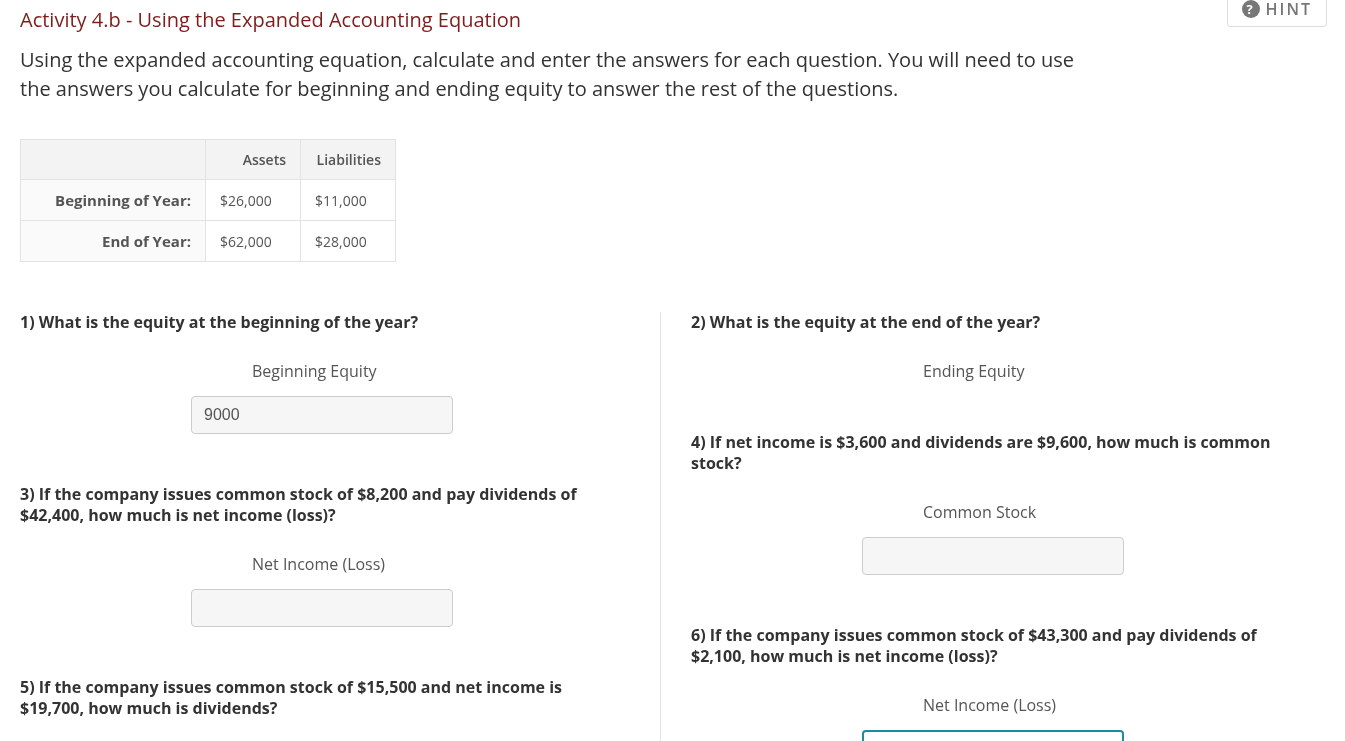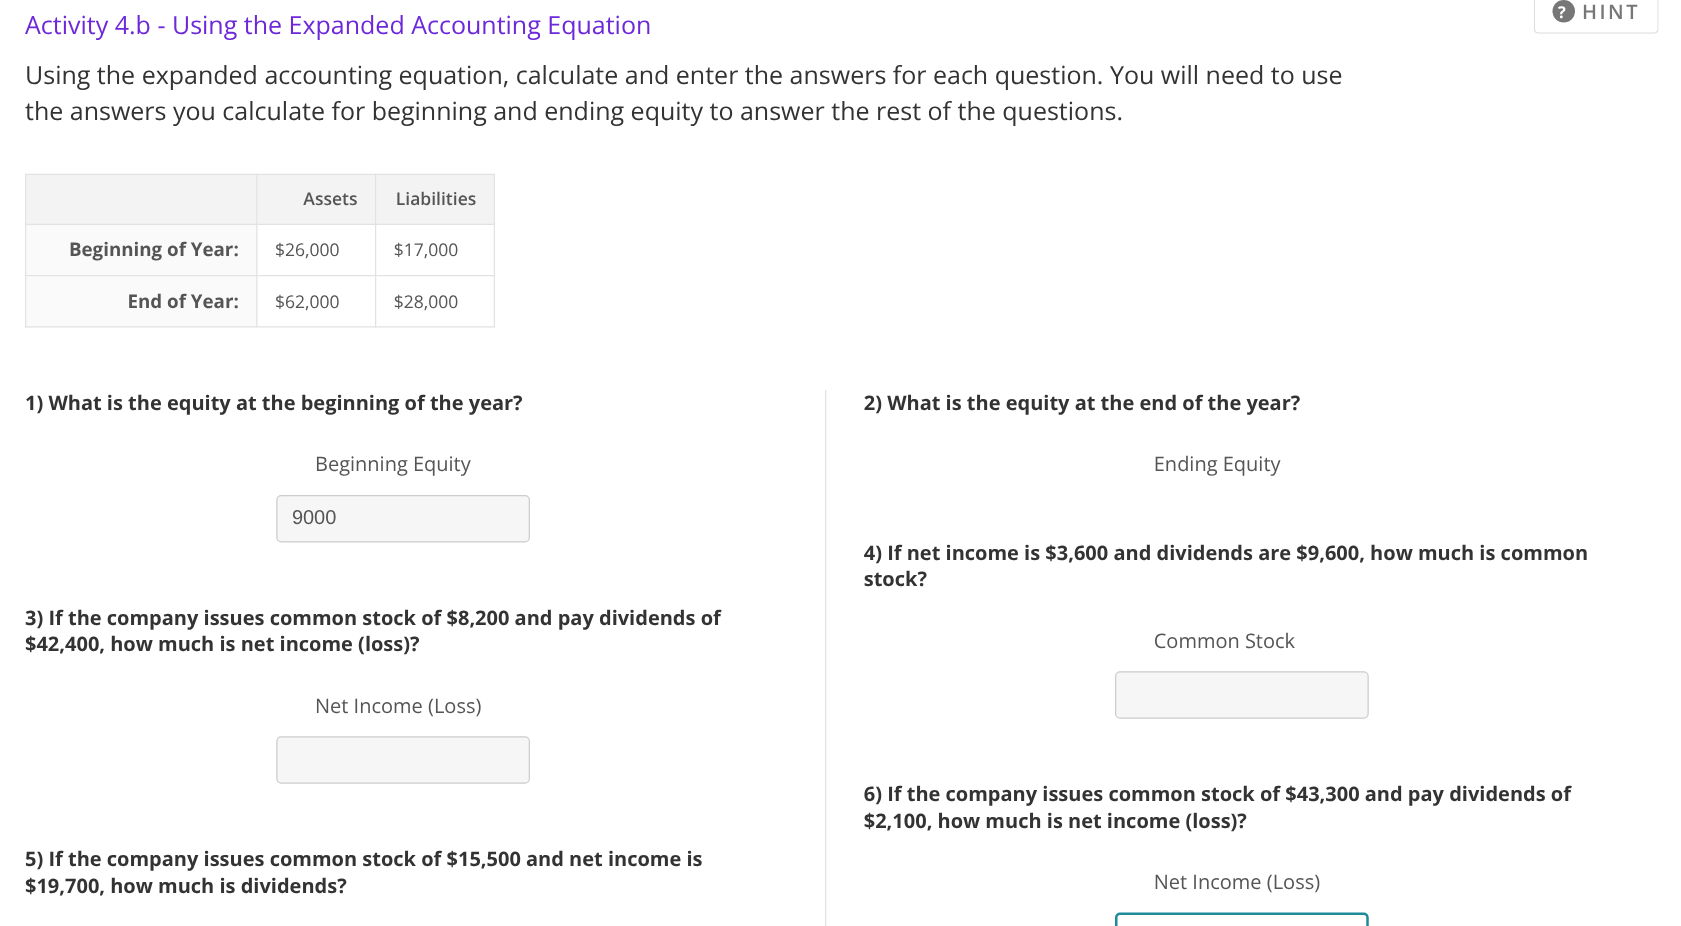--- a/index.html
+++ b/index.html
@@ -40,21 +40,21 @@
     border-radius: 50%;
     background: #777;
     color: #fff;
     display: inline-flex;
     align-items: center;
     justify-content: center;
     font-size: 13px;
     font-weight: 700;
   }
   .activity-title {
-    color: #6d28d9;
+    color: #7f1d1d;
     font-size: 20px;
     font-weight: 400;
     margin-top: 6px;
     margin-bottom: 12px;
   }
   .instructions {
     font-size: 20px;
     color: #333;
     line-height: 1.45;
     max-width: 1060px;
@@ -121,21 +121,21 @@
     align-items: center;
     gap: 14px;
     flex-direction: column;
   }
   .answer-label {
     font-size: 16px;
     color: #555;
     min-width: 140px;
   }
   .answer-input {
-    width: 203px;
+    width: 262px;
     height: 38px;
     border: 1px solid #ccc;
     border-radius: 4px;
     background: #f6f6f6;
     padding: 0 12px;
     font-size: 16px;
     color: #555;
   }
   .answer-input.focused {
     border: 2px solid #1e8a9a;
@@ -159,21 +159,21 @@
     <tr>
       <th></th>
       <th>Assets</th>
       <th>Liabilities</th>
     </tr>
   </thead>
   <tbody>
     <tr>
       <th>Beginning of Year:</th>
       <td>$26,000</td>
-      <td>$17,000</td>
+      <td>$11,000</td>
     </tr>
     <tr>
       <th>End of Year:</th>
       <td>$62,000</td>
       <td>$28,000</td>
     </tr>
   </tbody>
 </table>
 
 <div class="questions">

